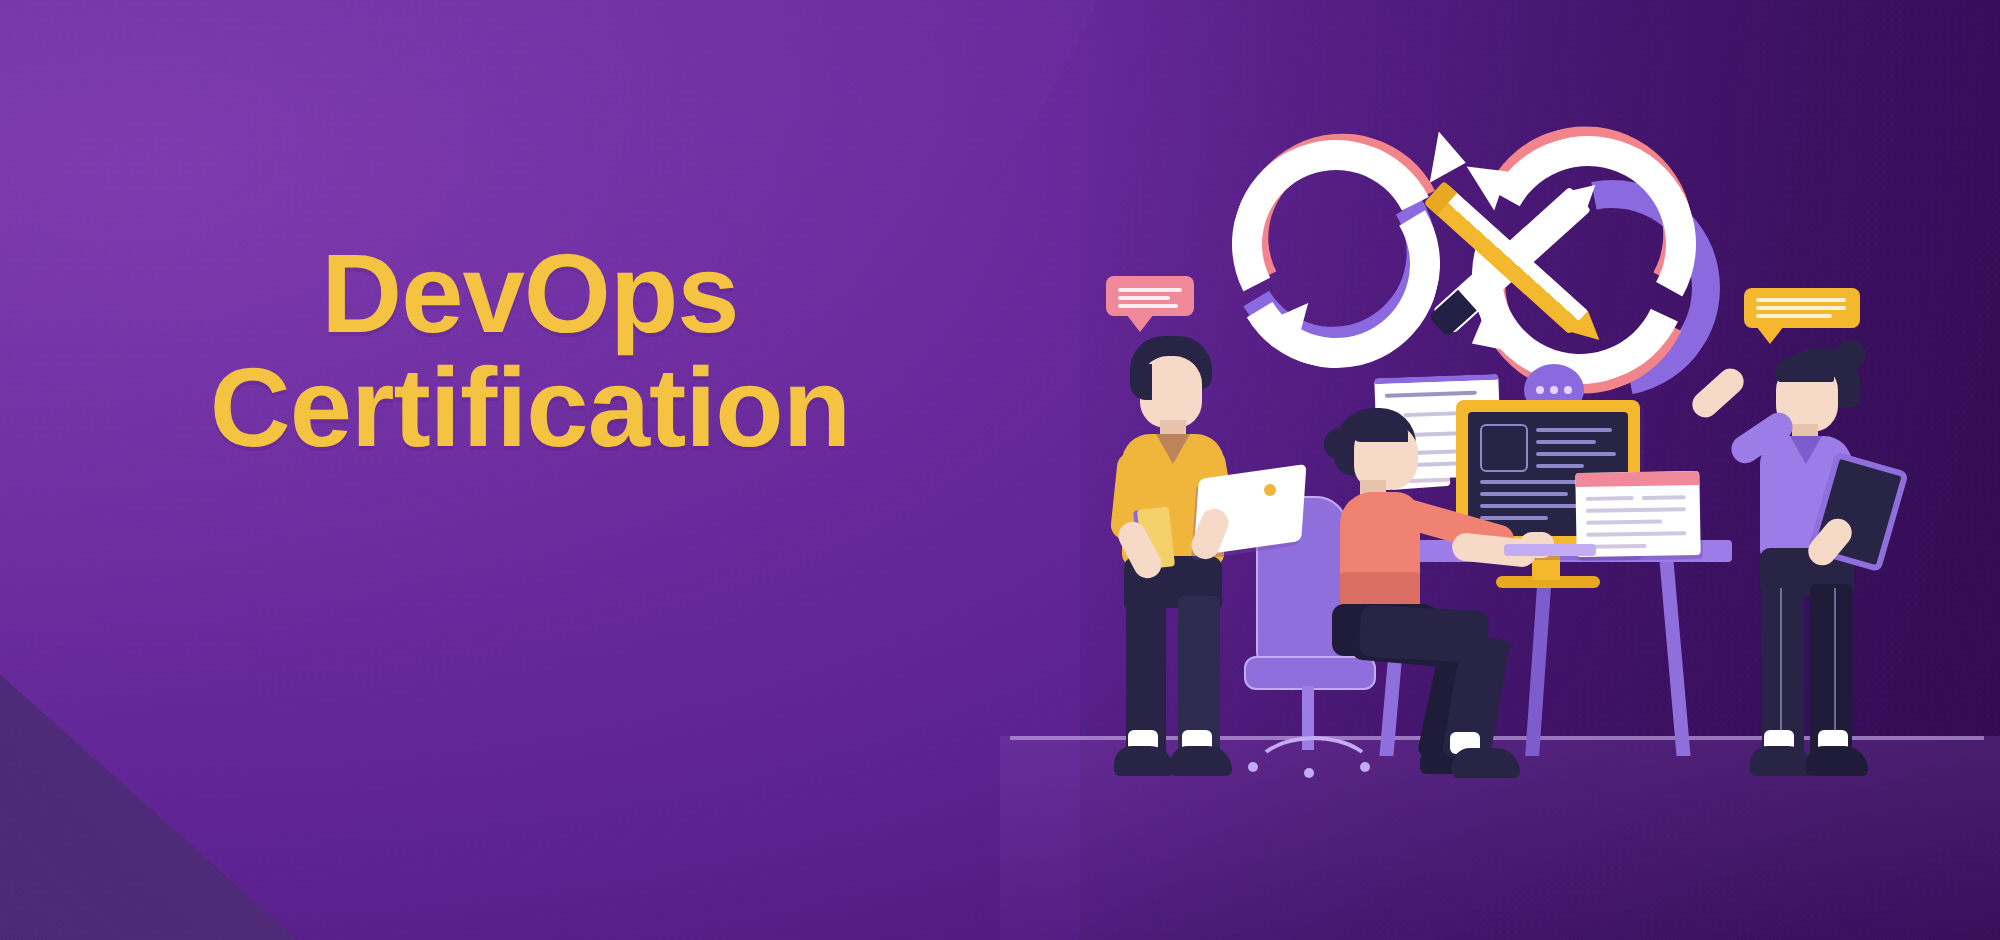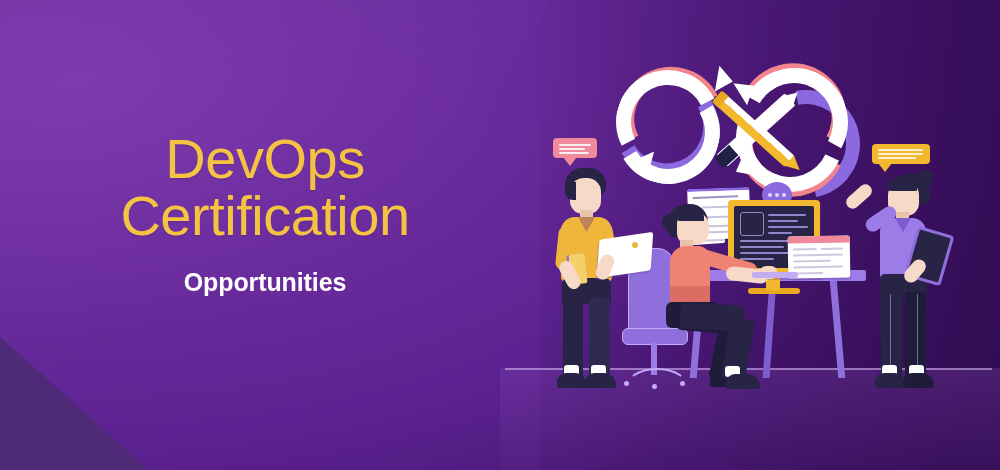--- a/index.html
+++ b/index.html
@@ -56,24 +56,24 @@
   .text-block {
     position: absolute;
     left: 0; top: 118px;
     width: 530px;
     text-align: center;
     z-index: 6;
   }
   .title {
     color: #f5c342;
     font-size: 56px;
-    font-weight: normal;
+    font-weight: bold;
     line-height: 1.02;
     letter-spacing: -0.5px;
-    margin: 12px;
+    margin: 0;
     text-shadow: 0 2px 0 rgba(80,30,120,.25);
     text-align: center;
   }
   .title .l2 { display: block; }
   .subtitle {
     color: #ffffff;
     font-size: 25px;
     font-weight: bold;
     line-height: 1.28;
     margin: 22px 0 0 0;
@@ -401,21 +401,20 @@
   <div class="bg-dark-right"></div>
   <div class="bg-corner-wedge"></div>
   <div class="bg-noise"></div>
 
   <div class="text-block">
     <h1 class="title">
       <span>DevOps</span>
       <span class="l2">Certification</span>
     </h1>
     <p class="subtitle">
-      <span class="s2">Opportunities</span>
     </p>
   </div>
 
   <div class="illus">
 
     <div class="floor"></div>
     <div class="floor-line"></div>
 
     <div class="loop">
       <div class="arc arc-l-top-sh"></div>

